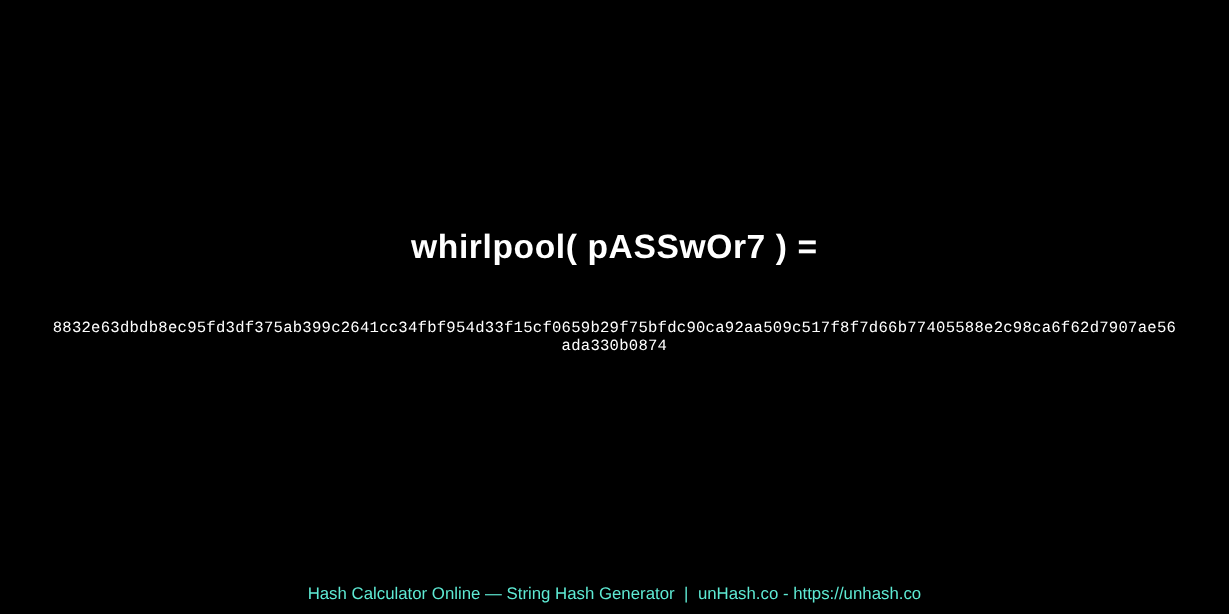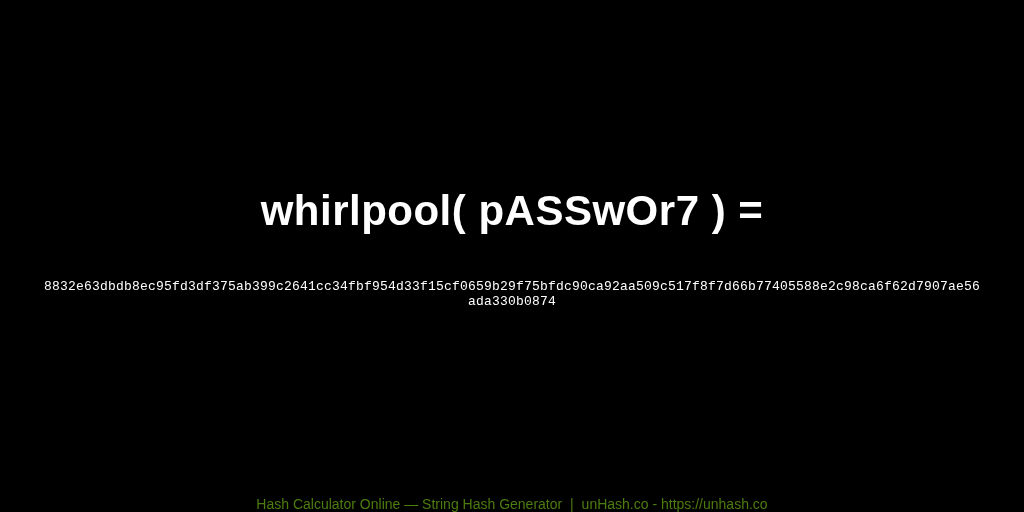--- a/index.html
+++ b/index.html
@@ -22,38 +22,39 @@
     .main-content {
       flex: 1;
       display: flex;
       flex-direction: column;
       justify-content: center;
       align-items: center;
       width: 100%;
       padding: 0 40px;
     }
     .heading {
-      font-size: 42px;
+      font-size: 28px;
       font-weight: bold;
       text-align: center;
       margin-bottom: 44px;
       letter-spacing: 0.5px;
     }
     .hash-output {
       font-size: 13px;
       text-align: center;
       word-break: break-all;
       font-family: Liberation Mono, monospace;
       letter-spacing: 0.2px;
     }
     .footer {
       width: 100%;
       text-align: center;
       font-size: 14px;
-      color: #4d7c0f;
+      padding-bottom: 10px;
+      color: #5eead4;
     }
     .footer-sep {
       margin: 0 4px;
     }
   </style>
 </head>
 <body>
 
 <div class="main-content">
   <h1 class="heading">whirlpool( pASSwOr7 ) =</h1>

